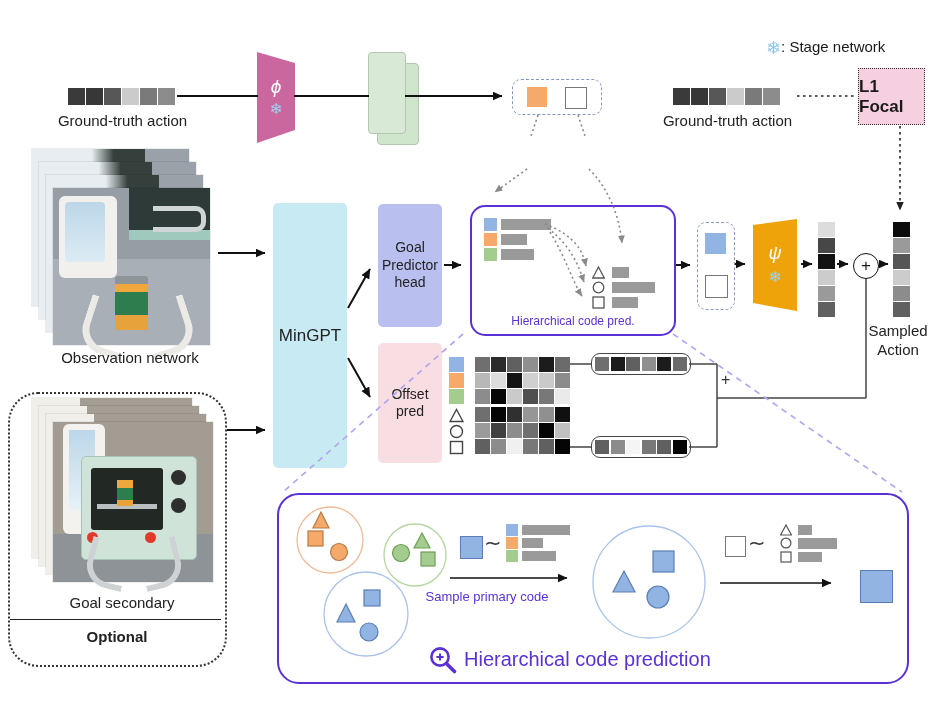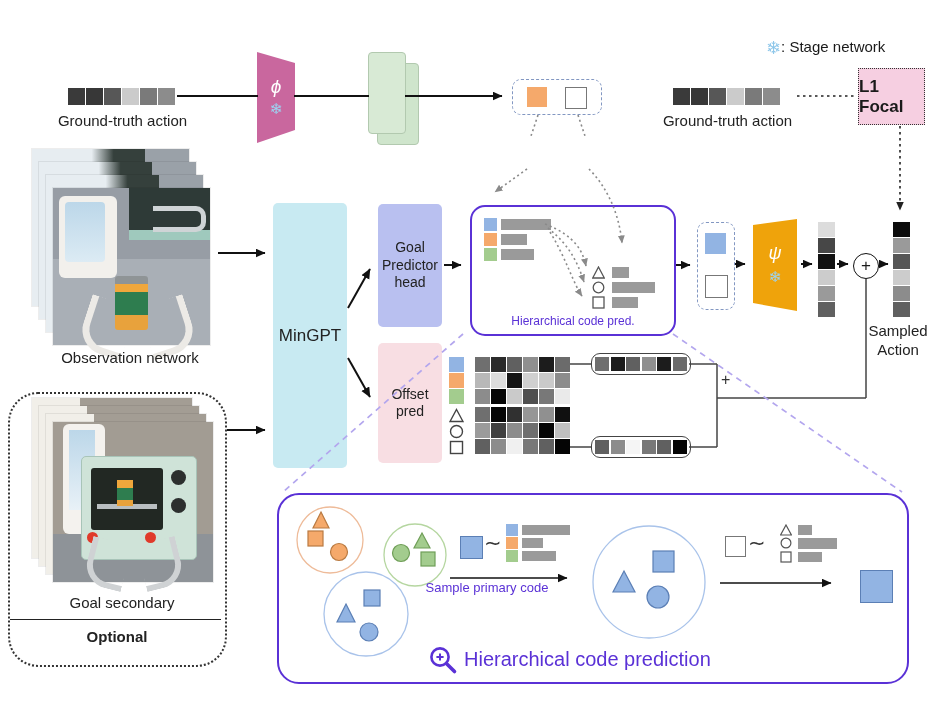--- a/index.html
+++ b/index.html
@@ -275,21 +275,21 @@
     </svg>
 
     <div class="abs" style="left:181px;top:41px;width:21px;height:21px;background:#92b4e3;border:1px solid #5b7fb5;"></div>
     <div class="abs" style="left:205px;top:36px;font-size:21px;color:#333;">∼</div>
     <div class="abs" style="left:227px;top:29px;width:12px;height:12px;background:#92b4e3;"></div>
     <div class="abs" style="left:243px;top:30px;width:48px;height:10px;background:#9a9a9a;"></div>
     <div class="abs" style="left:227px;top:42px;width:12px;height:12px;background:#f5a96b;"></div>
     <div class="abs" style="left:243px;top:43px;width:21px;height:10px;background:#9a9a9a;"></div>
     <div class="abs" style="left:227px;top:55px;width:12px;height:12px;background:#a3cc8e;"></div>
     <div class="abs" style="left:243px;top:56px;width:34px;height:10px;background:#9a9a9a;"></div>
-    <div class="abs ctr purple" style="left:143px;top:85px;width:130px;font-size:13px;line-height:1.25;">Sample primary code</div>
+    <div class="abs ctr purple" style="left:143px;top:94px;width:130px;font-size:13px;line-height:1.25;">Sample primary code</div>
 
     <svg class="abs" style="left:312px;top:29px;" width="116" height="116">
       <circle cx="58" cy="58" r="56" fill="none" stroke="#a9c3ea" stroke-width="1.3"></circle>
       <rect x="62" y="27" width="21" height="21" fill="#92b4e3" stroke="#5b7fb5" stroke-width="1.2"></rect>
       <polygon points="33,47 44,68 22,68" fill="#92b4e3" stroke="#5b7fb5" stroke-width="1.2"></polygon>
       <circle cx="67" cy="73" r="11" fill="#92b4e3" stroke="#5b7fb5" stroke-width="1.2"></circle>
     </svg>
 
     <div class="abs" style="left:446px;top:41px;width:19px;height:19px;background:#fff;border:1.6px solid #777;"></div>
     <div class="abs" style="left:469px;top:36px;font-size:21px;color:#333;">∼</div>

